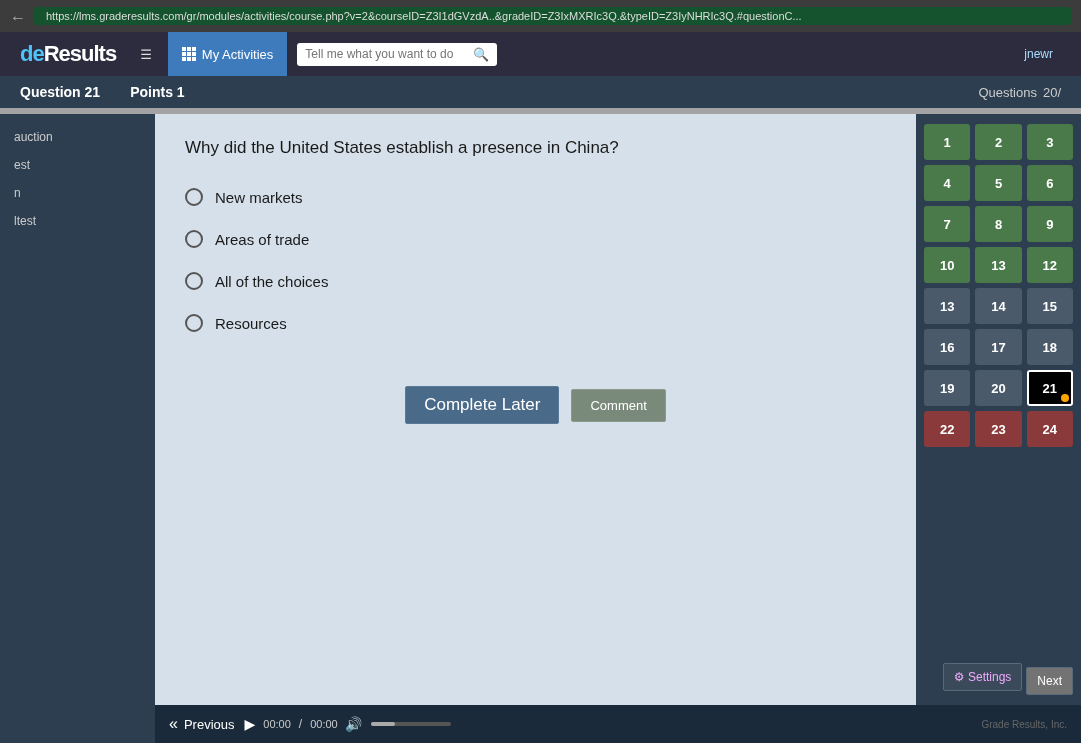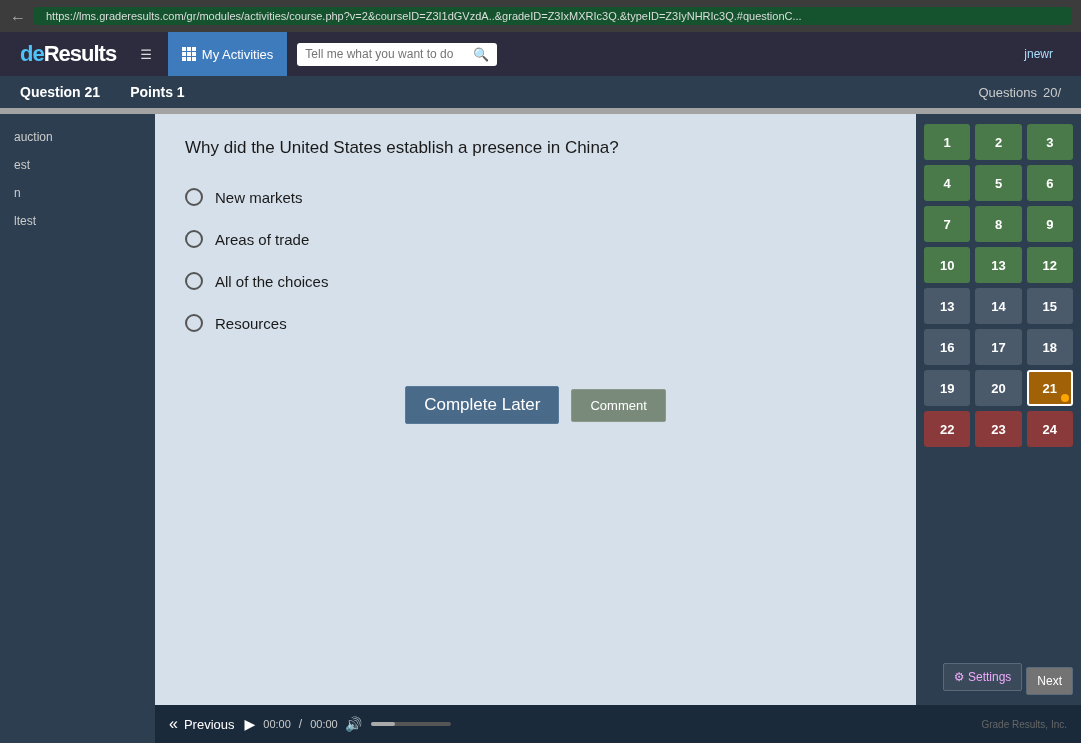--- a/index.html
+++ b/index.html
@@ -249,21 +249,21 @@
       font-weight: bold;
       cursor: pointer;
       display: flex;
       align-items: center;
       justify-content: center;
       position: relative;
     }
 
     .q-btn.green { background: #4a7a4a; }
     .q-btn.gray { background: #4a5a6a; }
-    .q-btn.current { background: #a16207; border: 2px solid #fff; }
+    .q-btn.current { background: #000000; border: 2px solid #fff; }
     .q-btn.red { background: #8a3a3a; }
     .q-flag::after {
       content: '';
       position: absolute;
       bottom: 2px; right: 2px;
       width: 8px; height: 8px;
       background: orange;
       border-radius: 50%;
     }
 

